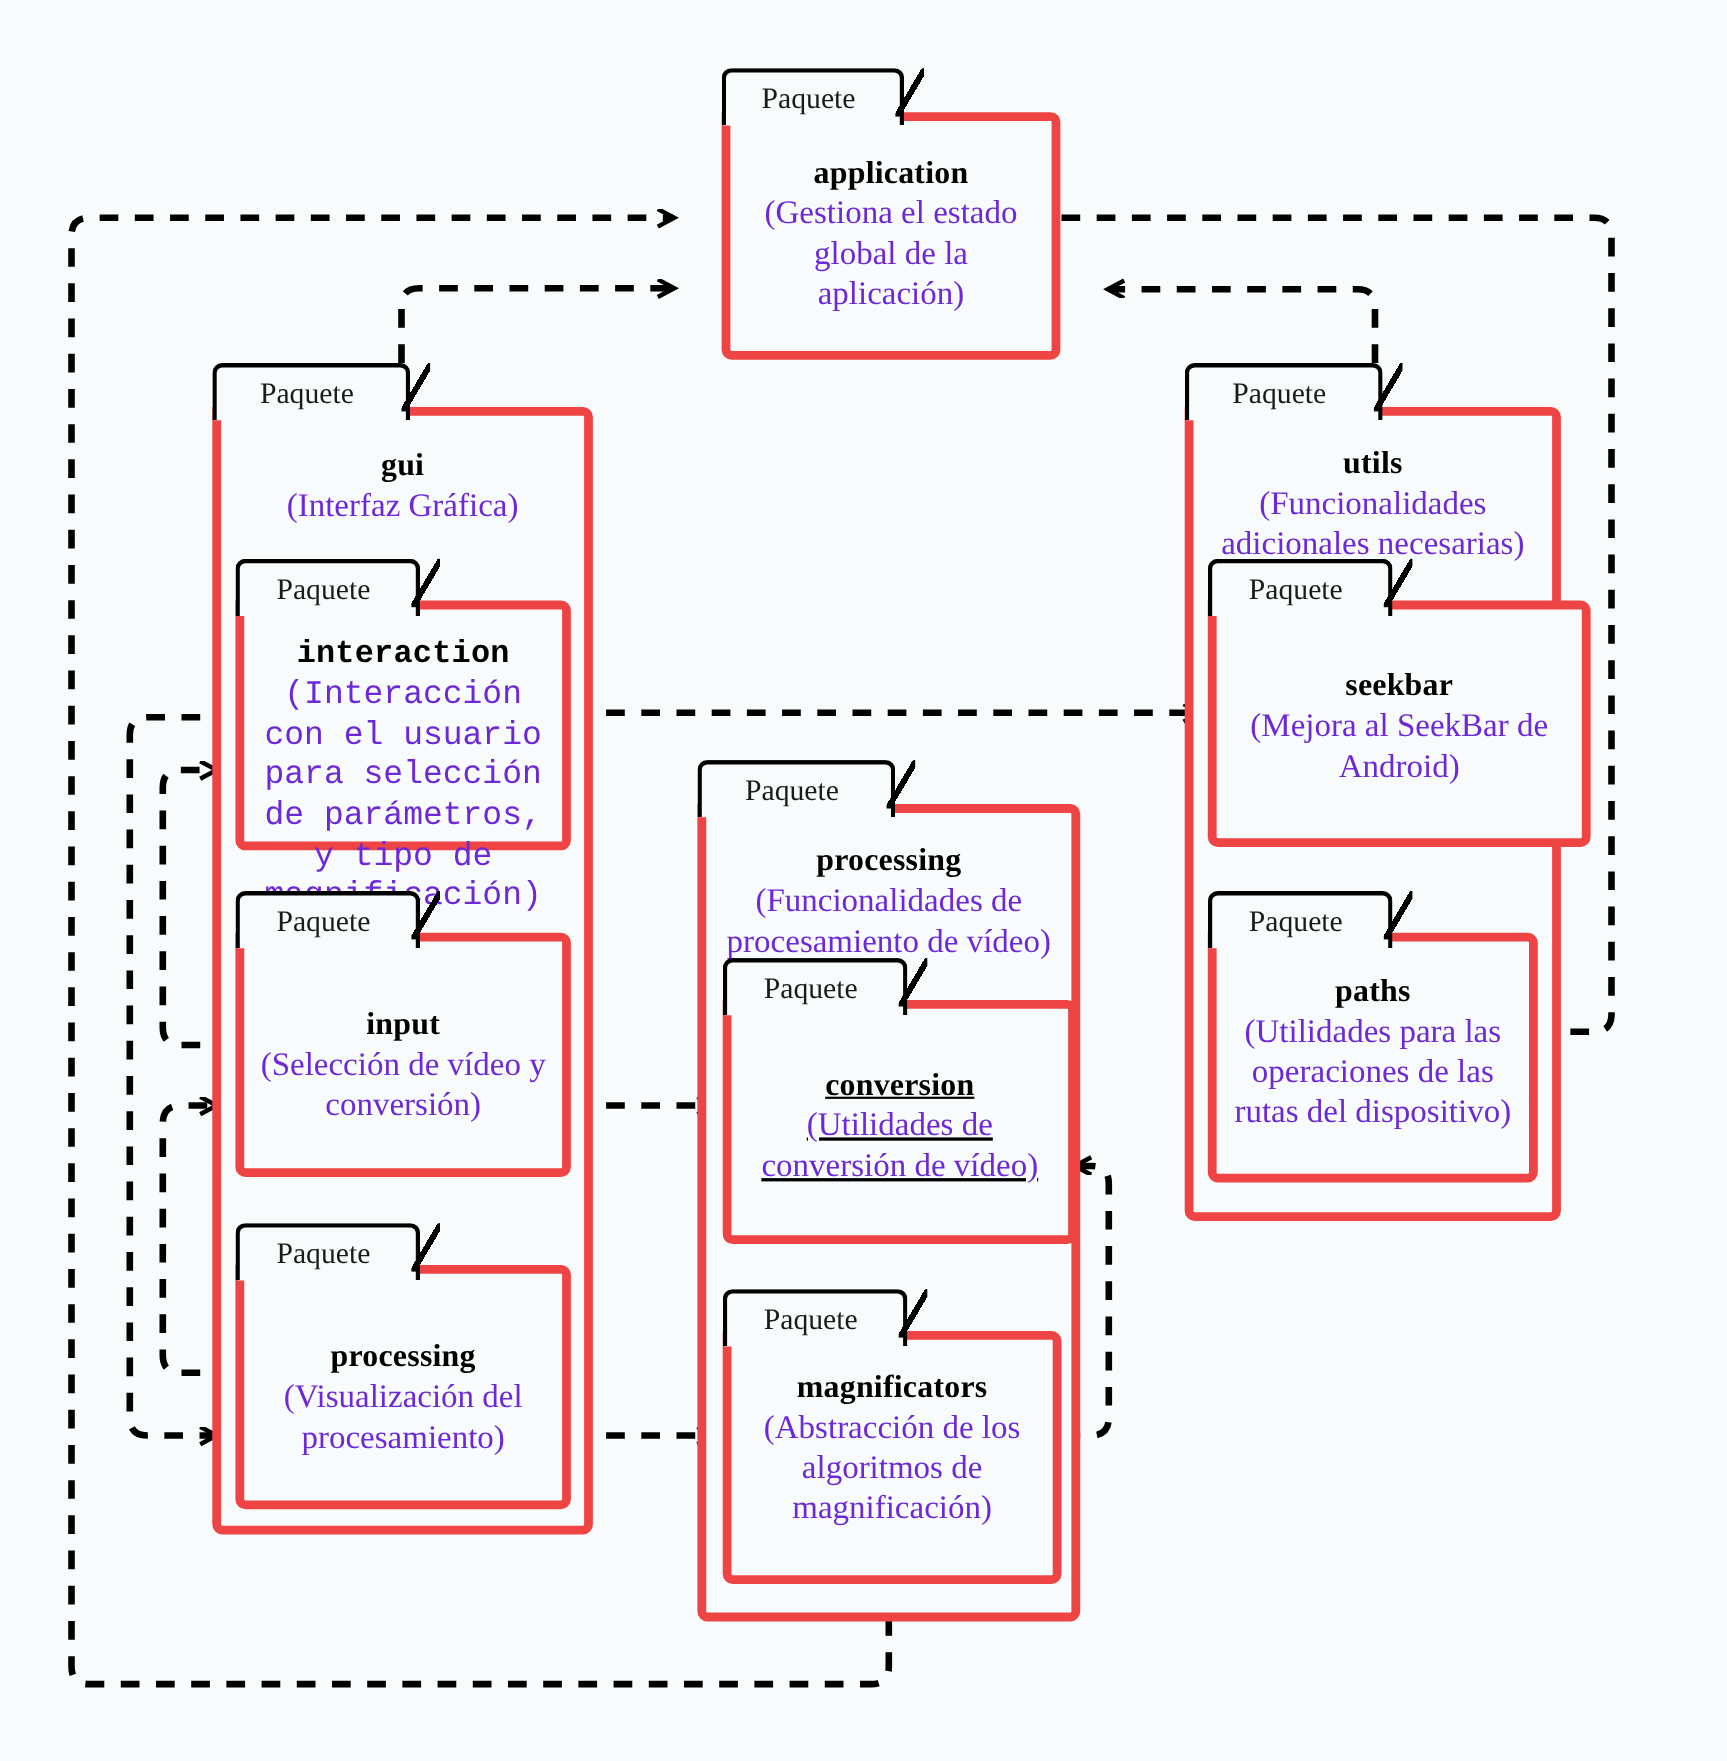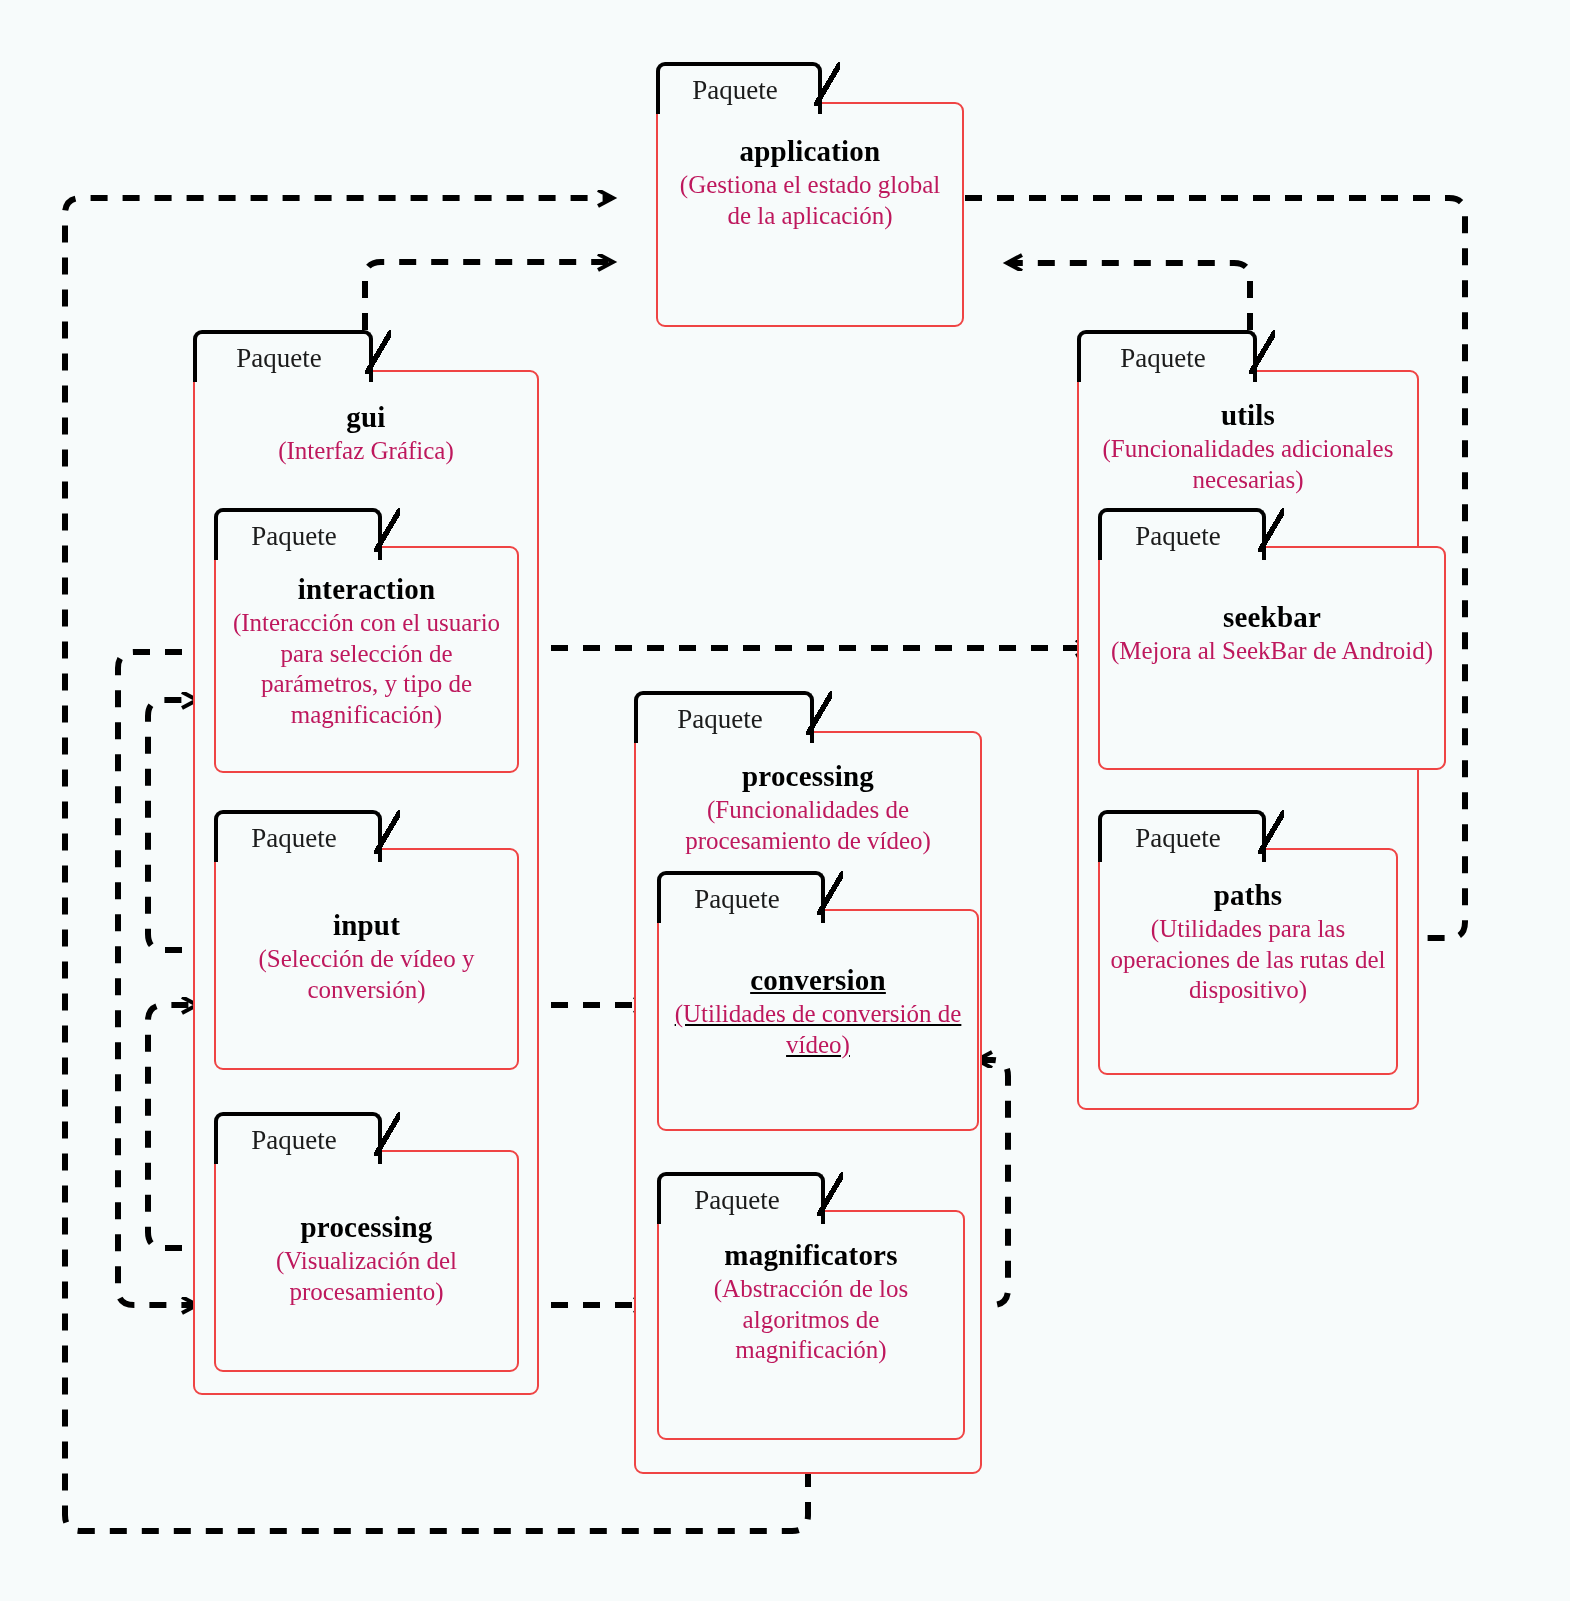--- a/index.html
+++ b/index.html
@@ -47,41 +47,41 @@
     font-size:27px;
     color:#1b1b1b;
     line-height:1;
     padding-right:8px;
   }
   .pkg .body{
     position:absolute;
     left:0;
     box-sizing:border-box;
     background:#f7fbfb;
-    border:2px solid #ef4444;
+    border:8px solid #ef4444;
     border-radius:0 9px 9px 9px;
     z-index:1;
   }
   .pkg .body-inner{
     position:absolute;
     left:0;right:0;
     text-align:center;
     padding:0 10px;
     box-sizing:border-box;
   }
   .pkg .pname{
     font-weight:bold;
     font-size:29px;
     color:#000;
     letter-spacing:.2px;
     line-height:1.18;
   }
   .pkg .pdesc{
-    font-size:25px;
-    color:#be185d;
+    font-size:30px;
+    color:#6d28d9;
     line-height:1.22;
     margin-top:2px;
   }
 </style>
 </head>
 <body>
 
 <div id="canvas">
 
   <svg id="wires" viewBox="0 0 1570 1601" xmlns="http://www.w3.org/2000/svg">
@@ -139,21 +139,21 @@
         <div class="pdesc">(Interfaz Gráfica)</div>
       </div>
     </div>
   </div>
 
   <div class="pkg" style="left:214px; top:508px; width:305px; height:265px;">
     <div class="tab" style="width:168px;">
       <span class="tab-label">Paquete</span>
     </div>
     <div class="body" style="top:38px; width:305px; height:227px;">
-      <div class="body-inner" style="top:24px;">
+      <div class="body-inner" style="top:24px;font-family:Liberation Mono, monospace;">
         <div class="pname">interaction</div>
         <div class="pdesc">(Interacción con el usuario para selección de parámetros, y tipo de magnificación)</div>
       </div>
     </div>
   </div>
 
   <div class="pkg" style="left:214px; top:810px; width:305px; height:260px;">
     <div class="tab" style="width:168px;">
       <span class="tab-label">Paquete</span>
     </div>

